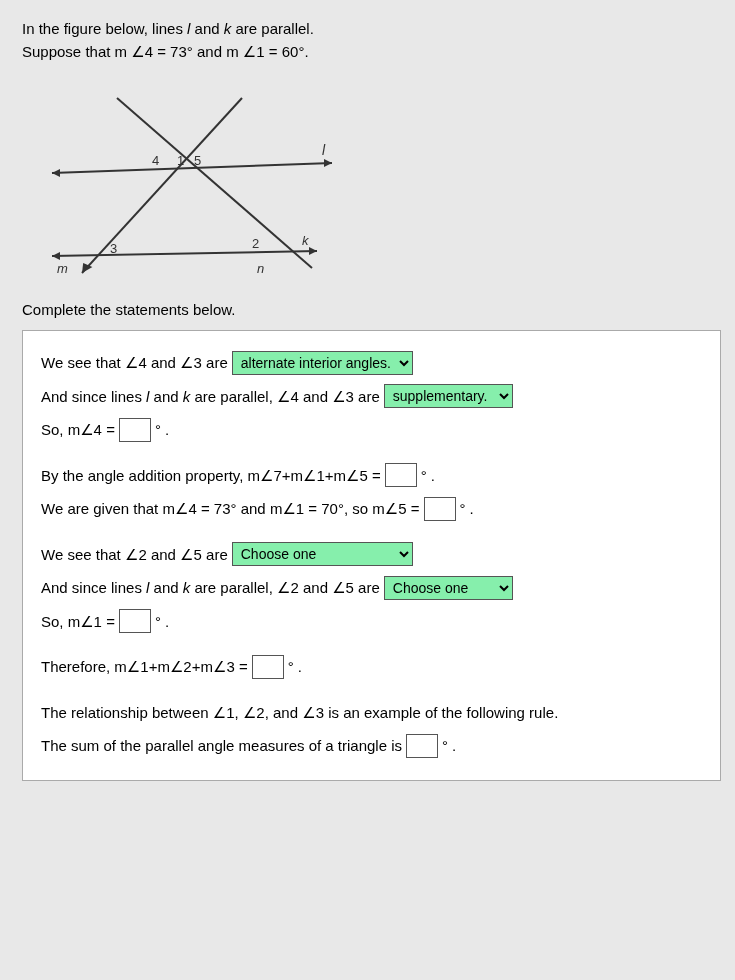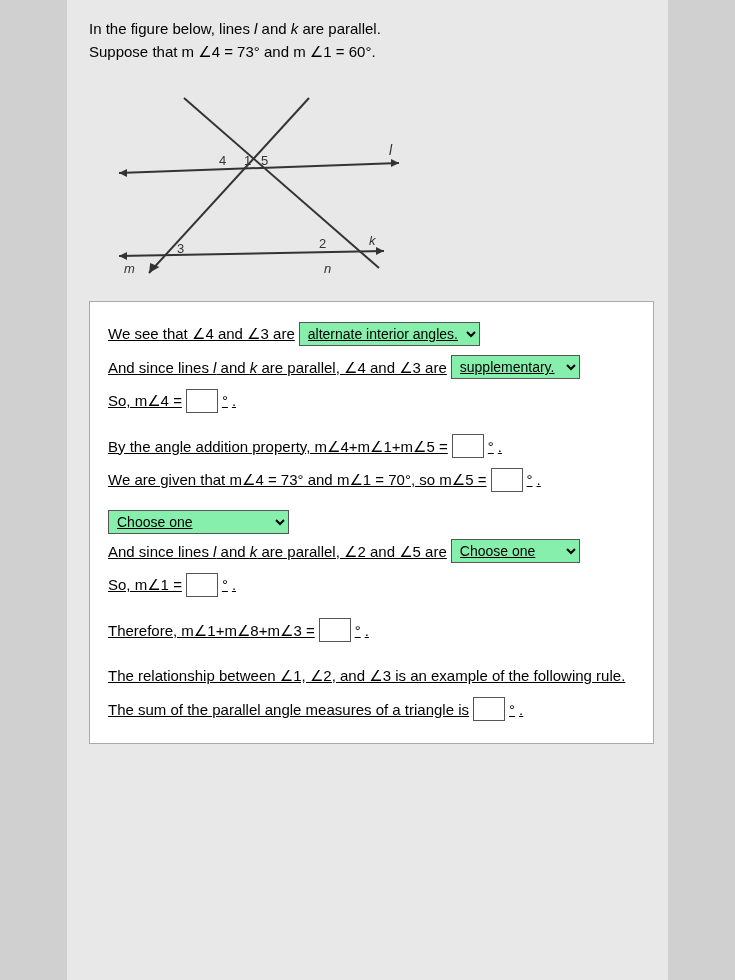--- a/index.html
+++ b/index.html
@@ -7,21 +7,21 @@
       background: #d0d0d0;
       font-family: Arial, sans-serif;
       font-size: 15px;
       display: flex;
       justify-content: center;
       align-items: flex-start;
       min-height: 980px;
       padding: 0;
     }
     .page {
-      width: 601px;
+      width: 735px;
       min-height: 980px;
       background: #e8e8e8;
       padding: 18px 14px 18px 22px;
     }
     .problem-header {
       font-size: 15px;
       line-height: 1.5;
       margin-bottom: 10px;
     }
     .problem-header .italic { font-style: italic; }
@@ -44,21 +44,20 @@
       border: 1.5px solid #aaa;
       padding: 16px 18px;
       line-height: 2.1;
     }
     .statement-line {
       display: flex;
       align-items: center;
       flex-wrap: wrap;
       gap: 4px;
       margin-bottom: 2px;
-      text-decoration: underline;
     }
     select.dropdown {
       border: 1.5px solid #555;
       background: #86efac;
       font-size: 14px;
       padding: 1px 4px;
       cursor: pointer;
       height: 24px;
     }
     .input-box {
@@ -125,20 +124,21 @@
       <text x="130" y="92" font-size="13" fill="#333">4</text>
       <text x="155" y="92" font-size="13" fill="#333">1</text>
       <text x="172" y="92" font-size="13" fill="#333">5</text>
 
       <text x="88" y="180" font-size="13" fill="#333">3</text>
 
       <text x="230" y="175" font-size="13" fill="#333">2</text>
     </svg>
   </div>
 
+  <div class="complete-label">Complete the statements below.</div>
 
   <div class="statements-box">
 
     <div class="statement-line">
       <span>We see that ∠4 and ∠3 are</span>
       <select class="dropdown">
         <option>alternate interior angles.</option>
         <option>co-interior angles.</option>
         <option>corresponding angles.</option>
         <option>vertical angles.</option>
@@ -160,40 +160,41 @@
       <span class="input-box">
         <span class="input-box-inner" contenteditable="true" style=""> </span>
       </span>
         <span>°</span>
       <span> .</span>
     </div>
 
     <div class="spacer"></div>
 
     <div class="statement-line">
-      <span>By the angle addition property, m∠4+m∠1+m∠5 =</span>
+      <span>By the angle addition property, m∠7+m∠1+m∠5 =</span>
       <span class="input-box">
         <span class="input-box-inner" contenteditable="true" style=""> </span>
       </span>
         <span>°</span>
       <span> .</span>
     </div>
 
     <div class="statement-line">
       <span>We are given that m∠4 = 73° and m∠1 = 70°, so m∠5 =</span>
       <span class="input-box">
         <span class="input-box-inner" contenteditable="true" style=""> </span>
       </span>
         <span>°</span>
       <span> .</span>
     </div>
 
     <div class="spacer"></div>
 
     <div class="statement-line">
+      <span>We see that ∠2 and ∠5 are</span>
       <select class="dropdown">
         <option selected="">Choose one</option>
         <option>alternate interior angles.</option>
         <option>co-interior angles.</option>
         <option>corresponding angles.</option>
         <option>vertical angles.</option>
       </select>
     </div>
 
     <div class="statement-line">
@@ -212,21 +213,21 @@
       <span class="input-box">
         <span class="input-box-inner" contenteditable="true" style=""> </span>
       </span>
         <span>°</span>
       <span> .</span>
     </div>
 
     <div class="spacer"></div>
 
     <div class="statement-line">
-      <span>Therefore, m∠1+m∠8+m∠3 =</span>
+      <span>Therefore, m∠1+m∠2+m∠3 =</span>
       <span class="input-box">
         <span class="input-box-inner" contenteditable="true" style=""> </span>
       </span>
         <span>°</span>
       <span> .</span>
     </div>
 
     <div class="spacer"></div>
 
     <div class="statement-line">

